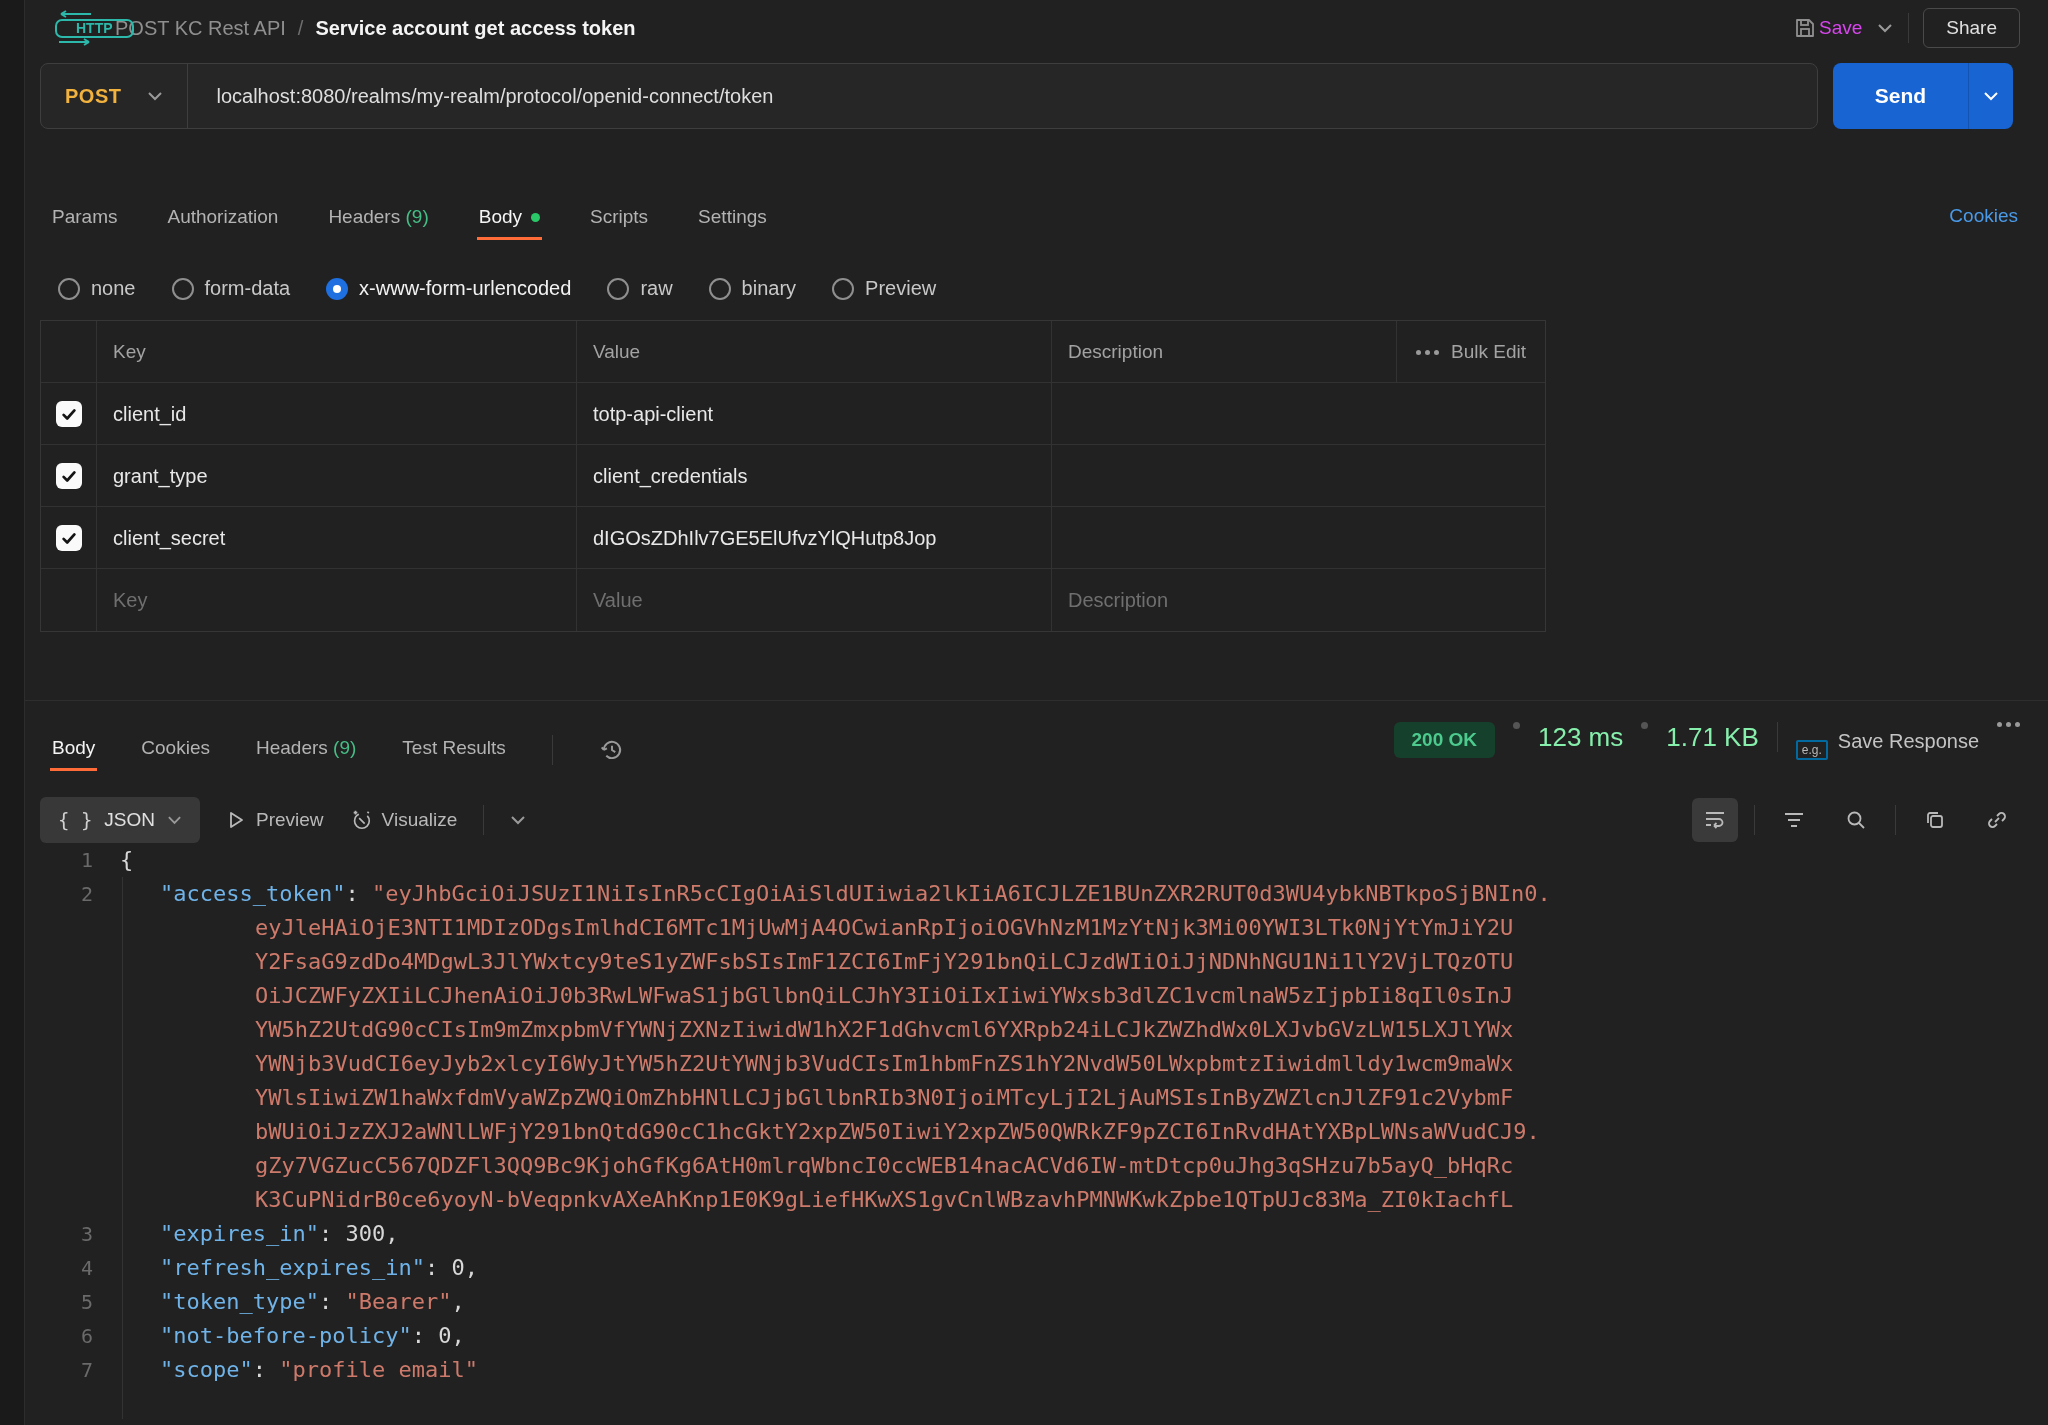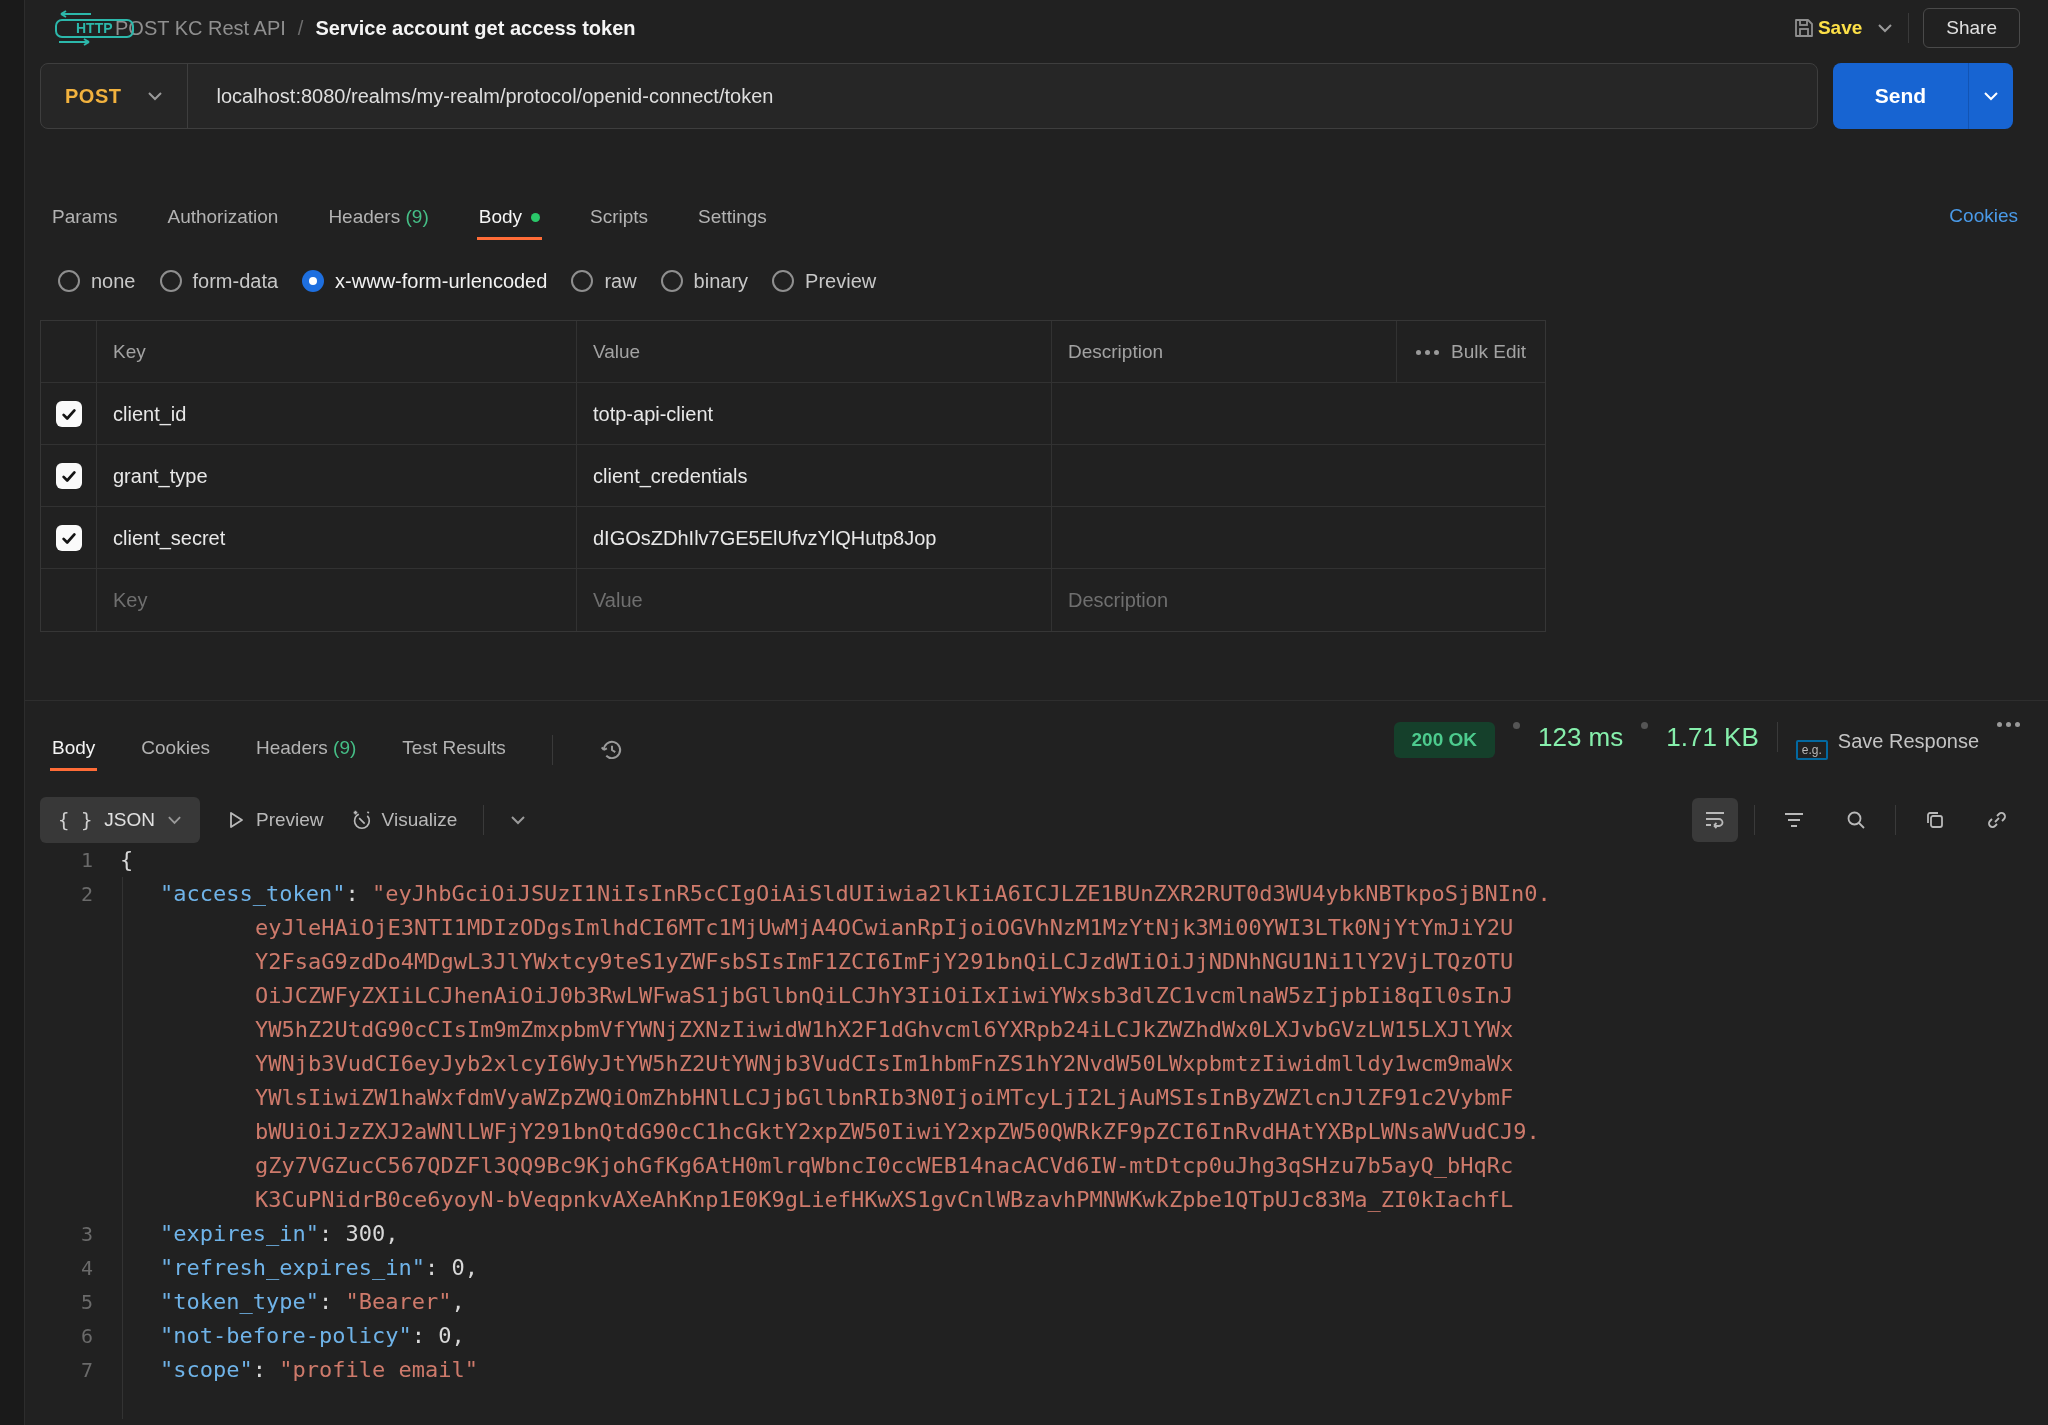--- a/index.html
+++ b/index.html
@@ -13,21 +13,21 @@
   #left-sliver { left:0; top:0; width:25px; height:1425px; background:#1a1a1a; border-right:1px solid #2d2d2d; }
 
   
   #header { left:25px; top:0; right:0; height:56px; display:flex; align-items:center; padding-left:26px; }
   .http-icon { width:46px; height:36px; position:relative; margin-right:18px; }
   .http-icon .txt { position:absolute; left:4px; top:9px; font-size:14px; font-weight:bold; color:#2cb8ab; letter-spacing:0; border:2px solid #2cb8ab; border-radius:7px; padding:0 19px; line-height:15px;}
   .crumb-dim { color:#8f8f8f; font-size:20px; }
   .crumb-sep { color:#6e6e6e; font-size:20px; margin:0 12px; }
   .crumb-cur { color:#f5f5f5; font-size:20px; font-weight:700; }
   #header-right { position:absolute; right:28px; top:0; height:56px; display:flex; align-items:center; gap:14px; }
-  .save-btn { display:flex; align-items:center; gap:2px; color:#fde047; font-size:19px; cursor:pointer;font-weight:bold; }
+  .save-btn { display:flex; align-items:center; gap:2px; color:#d946ef; font-size:19px; cursor:pointer; }
   .vdiv { width:1px; height:30px; background:#3a3a3a; }
   .share-btn { border:1px solid #4a4a4a; border-radius:6px; color:#e0e0e0; font-size:19px; padding:8px 22px; background:transparent; cursor:pointer; }
   .chev { stroke:#9a9a9a; stroke-width:2; fill:none; }
 
   
   #url-box { left:40px; top:63px; width:1778px; height:66px; background:#262626; border:1px solid #3e3e3e; border-radius:8px; display:flex; align-items:center; }
   #method { color:#f2b23e; font-weight:700; font-size:20px; padding:0 26px 0 24px; letter-spacing:.5px; }
   #method-chev { margin-right:24px; }
   #url-divider { width:1px; height:66px; background:#3e3e3e; }
   #url-text { color:#dedede; font-size:20px; padding-left:28px; }
@@ -39,21 +39,21 @@
   
   #req-tabs { left:52px; top:196px; height:46px; display:flex; gap:50px; align-items:center; }
   .tab { font-size:19px; color:#b3b3b3; position:relative; cursor:pointer; padding-bottom:4px; }
   .tab .cnt { color:#45be86; }
   .tab.active { color:#f5f5f5; }
   .tab .dot { display:inline-block; width:9px; height:9px; border-radius:50%; background:#2ac769; margin-left:9px; vertical-align:middle; }
   .tab.active::after { content:""; position:absolute; left:-2px; right:-2px; bottom:-8px; height:3px; background:#ff6c37; }
   #cookies-link { right:30px; top:205px; font-size:19px; color:#4a9ae8; cursor:pointer; }
 
   
-  #radio-row { left:58px; top:262px; height:38px; display:flex; gap:24px; align-items:center; }
+  #radio-row { left:58px; top:262px; height:38px; display:flex; gap:36px; align-items:flex-end; }
   .radio-opt { display:flex; align-items:center; gap:11px; cursor:pointer; }
   .radio { width:22px; height:22px; border-radius:50%; border:2px solid #8f8f8f; }
   .radio.sel { border:none; background:#1e6fdf; position:relative; }
   .radio.sel::after { content:""; position:absolute; left:7px; top:7px; width:8px; height:8px; border-radius:50%; background:#fff; }
   .radio-lbl { font-size:20px; color:#c8c8c8; }
   .radio-opt.sel .radio-lbl { color:#f2f2f2; }
 
   
   #kv-table { left:40px; top:320px; width:1506px; border:1px solid #363636; }
   .trow { display:grid; grid-template-columns:55px 480px 475px 345px 149px; height:62px; border-bottom:1px solid #323232; align-items:center; }

